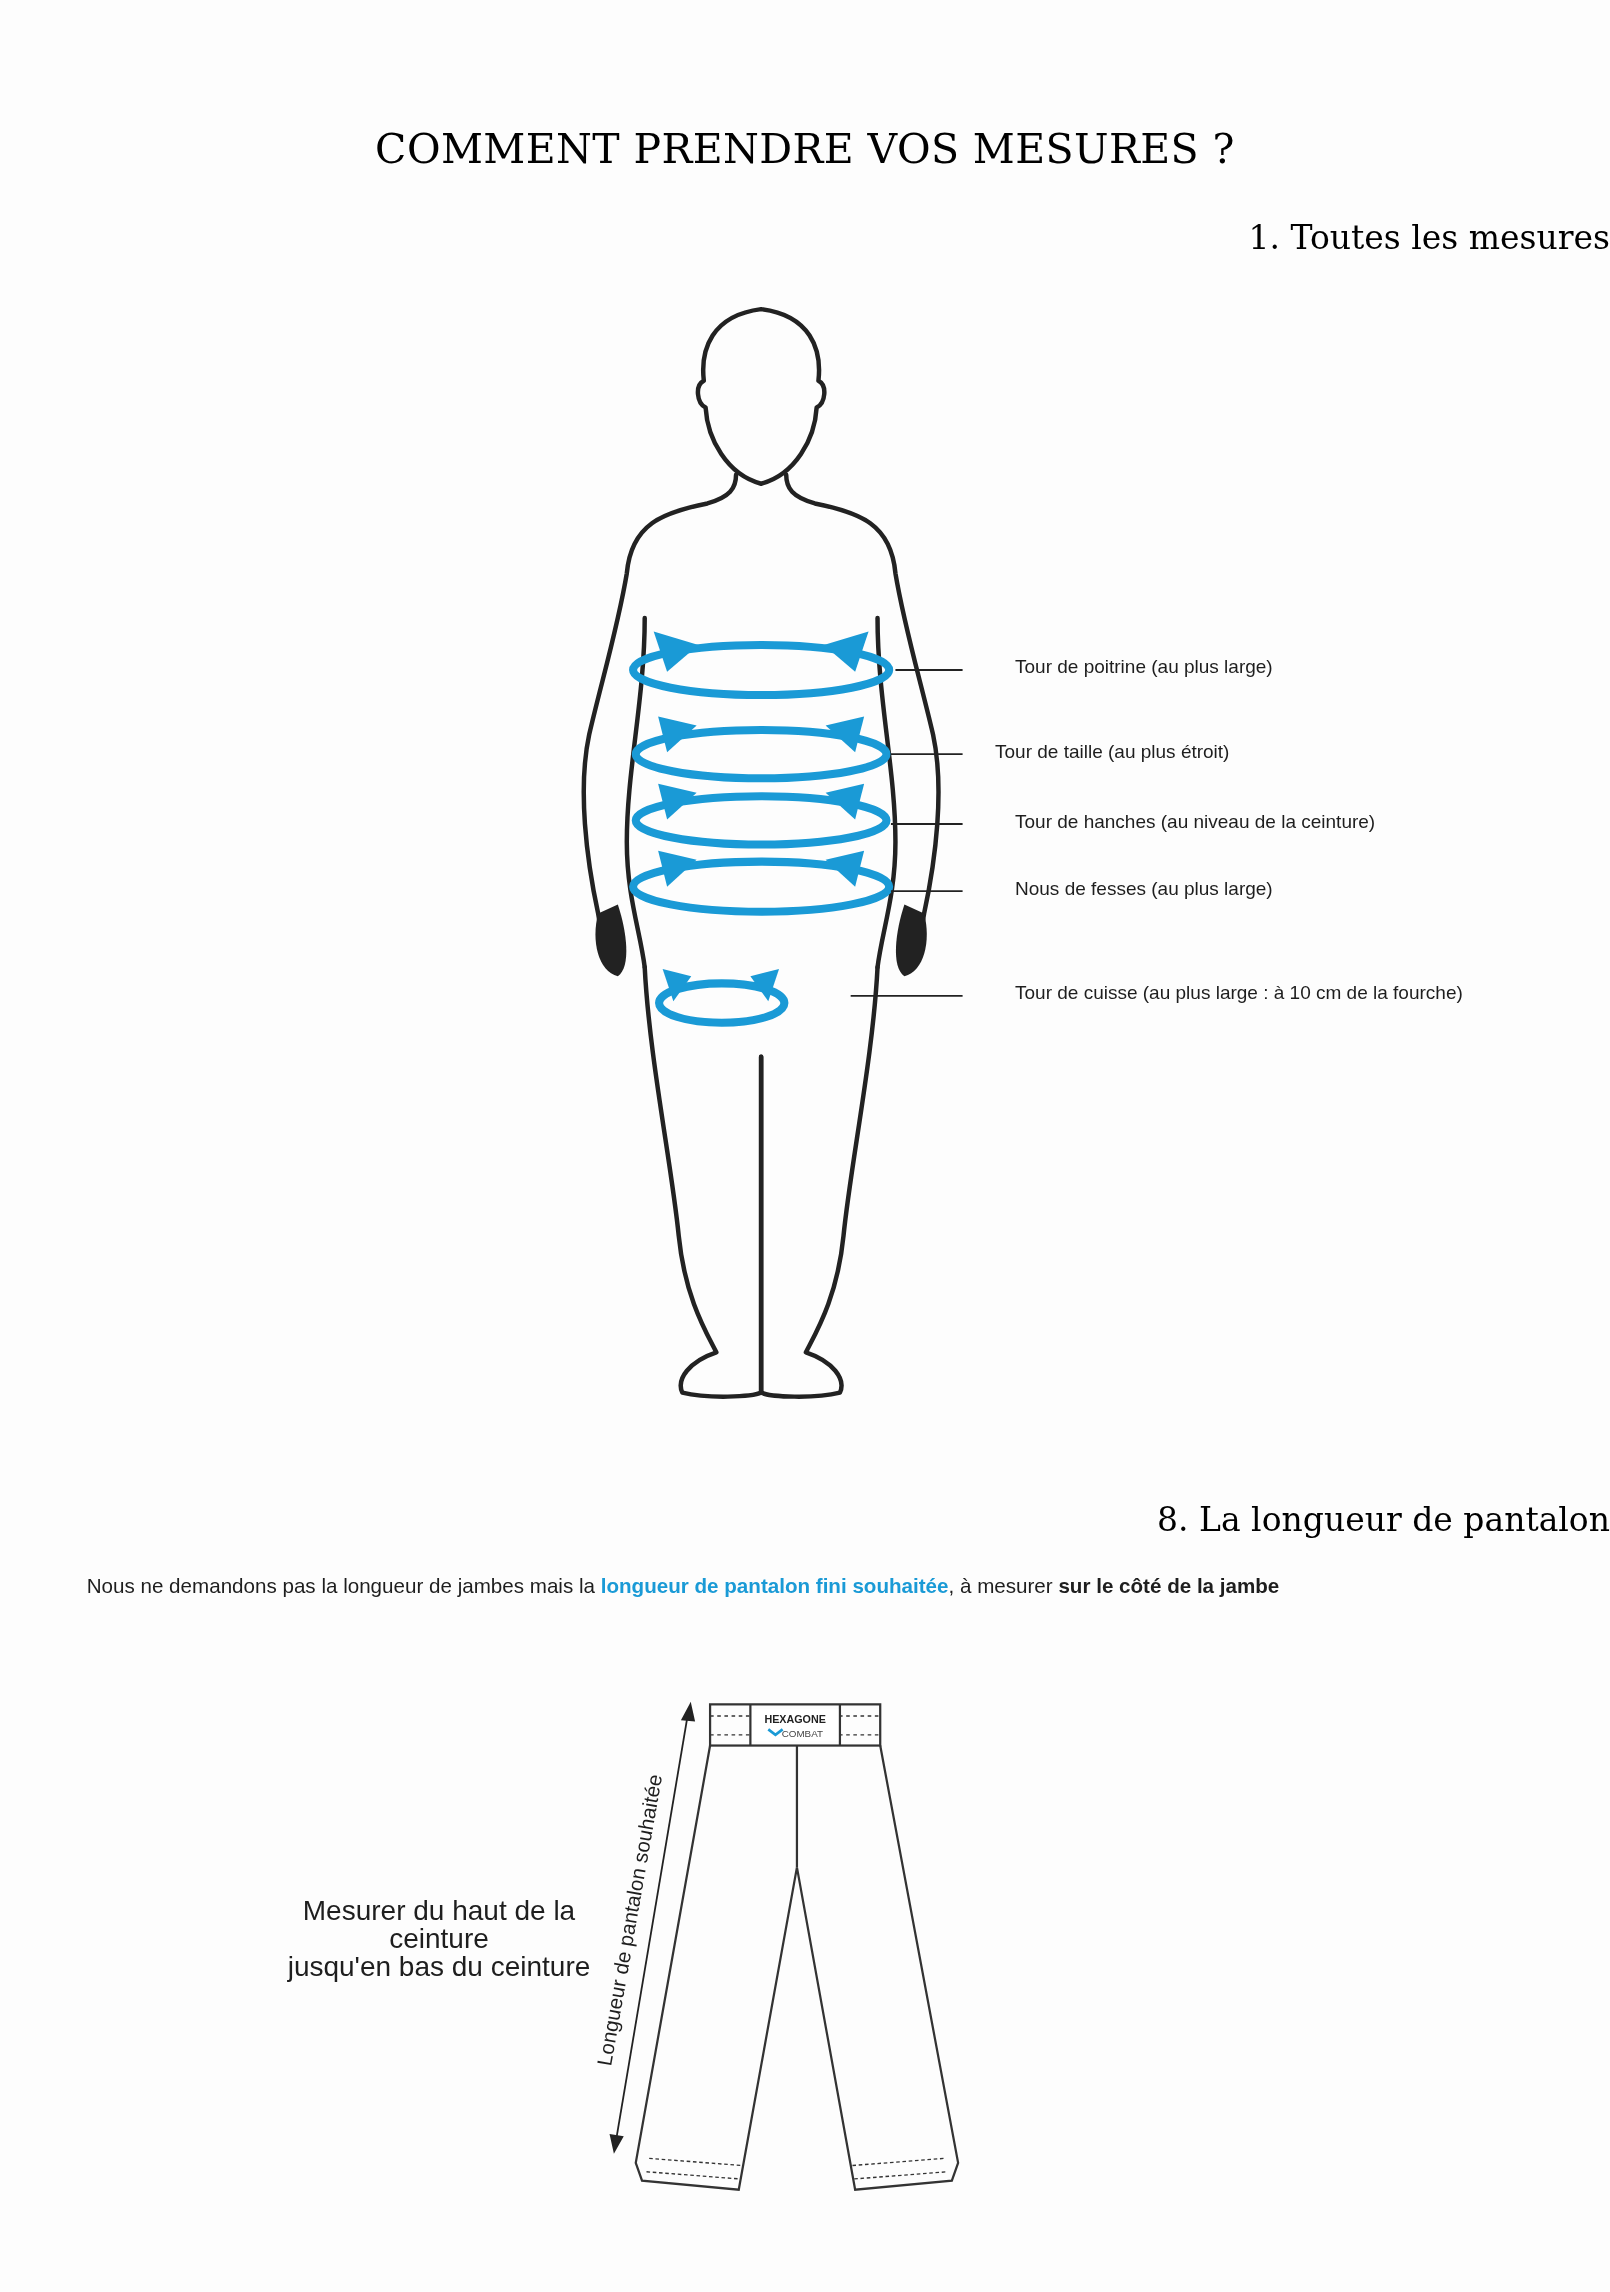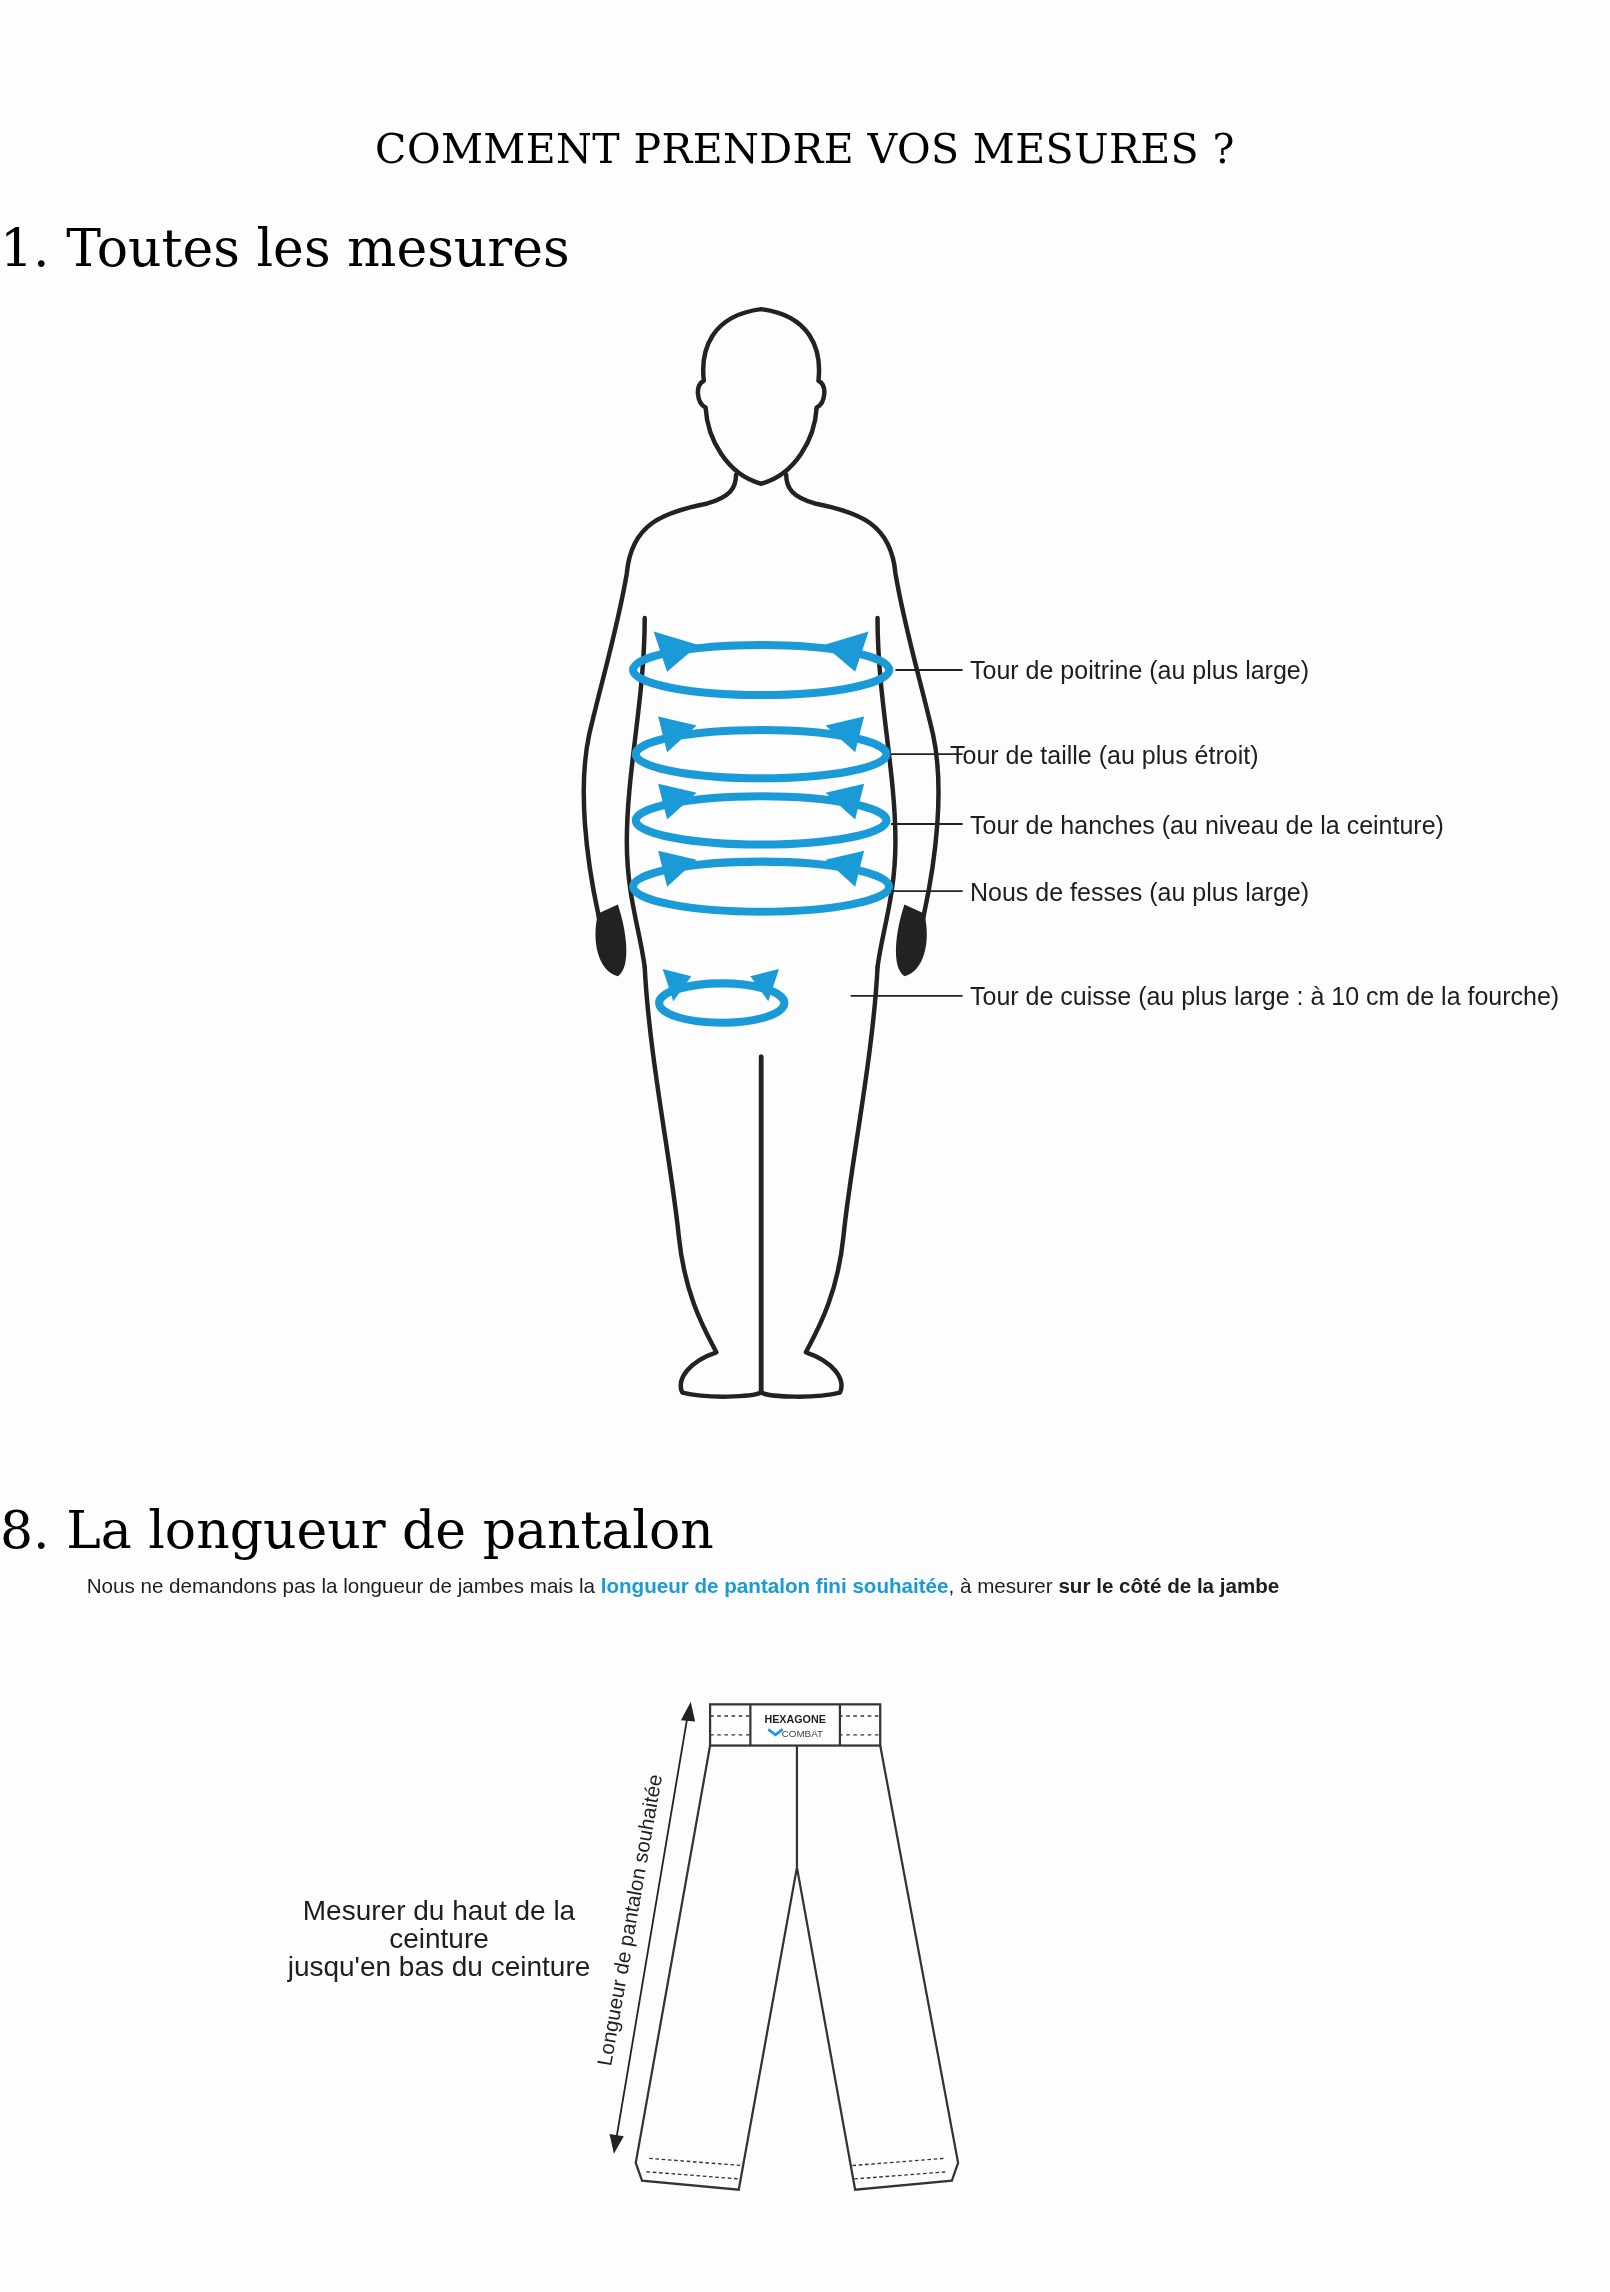--- a/index.html
+++ b/index.html
@@ -1,25 +1,25 @@
 <!DOCTYPE html>
 <html style="font-size:14.3px"><head>
 <meta charset="utf-8">
 <style>
   html, body { margin: 0; padding: 0; background: #fdfdfd; }
   body { width: 1610px; height: 2293px; position: relative; overflow: hidden;
          font-family: "Liberation Sans", sans-serif; color: #1e1e1e; }
   .serif { font-family: "DejaVu Serif", "Liberation Serif", serif; color: #000000; }
   .main-title { position: absolute; left: 0; width: 1610px; top: 125px; text-align: center;
                 font-size: 41px; letter-spacing: 0.4px; font-weight: normal; }
-  .section-title { position: absolute; left: 0; width: 1610px; text-align: left;
-                   font-size: 52px; font-weight: normal; }
+  .section-title { position: absolute; left: 0; width: 1610px; text-align: right;
+                   font-size: 33px; font-weight: normal; }
   .s1 { top: 218px; }
   .s2 { top: 1500px; }
-  .label { position: absolute; font-size: 25px; color: #1e1e1e; white-space: nowrap; }
+  .label { position: absolute; font-size: 19px; color: #1e1e1e; white-space: nowrap; margin-left: 45px; }
   .intro { position: absolute; left: 0; width: 1366px; top: 1574px; text-align: center; font-size: 20.6px; }
   .intro .hl { color: #1a9ad6; font-weight: bold; }
   .intro .b { font-weight: bold; }
   .side-note { position: absolute; left: 269px; top: 1897px; width: 340px; text-align: center;
                font-size: 28px; line-height: 28px; }
   svg { position: absolute; left: 0; top: 0; }
 </style>
 </head>
 <body>
 

